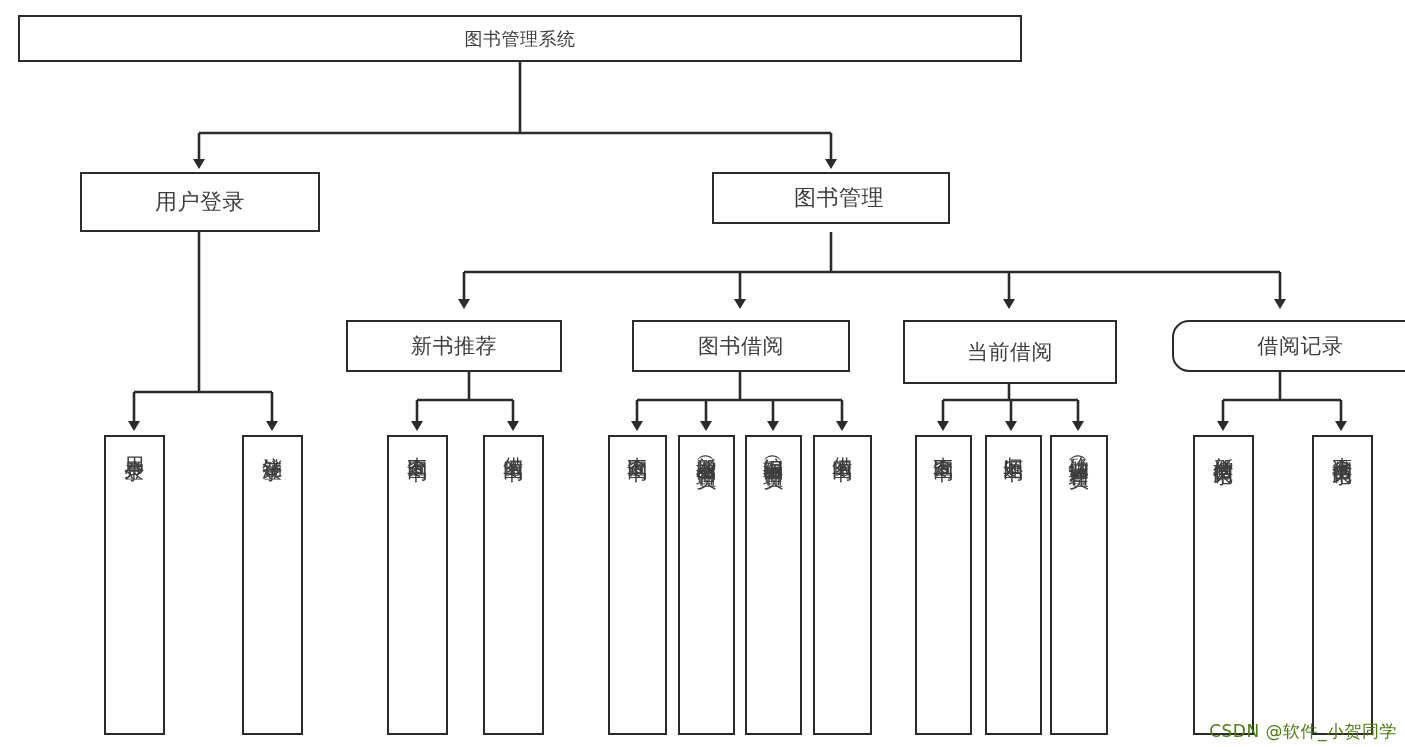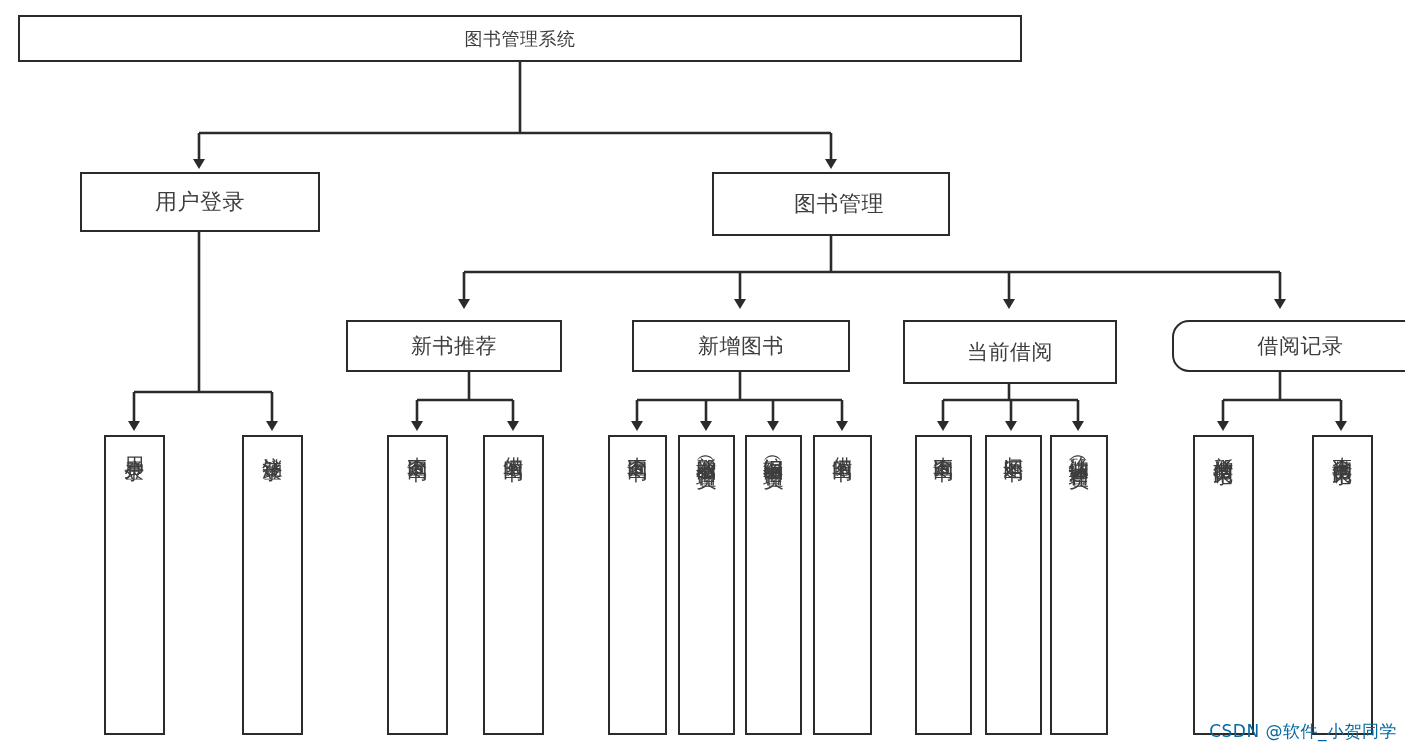--- a/index.html
+++ b/index.html
@@ -62,21 +62,21 @@
     line-height: 1.22;
     letter-spacing: 2px;
     white-space: nowrap;
     color: #3d3d3d;
     max-height: 292px;
   }
   .watermark {
     position: absolute;
     right: 8px;
     bottom: 4px;
-    color: #0369a1;
+    color: #4d7c0f;
     font-size: 17px;
     letter-spacing: 0.5px;
     z-index: 6;
     white-space: nowrap;
     font-family: "DejaVu Sans", "Liberation Sans", sans-serif;
   }
 </style>
 </head>
 <body>
 
@@ -132,29 +132,29 @@
     </g>
   </svg>
 
   <div class="node root" style="left:18px; top:15px; width:1004px; height:47px;">
     <span class="node-label">图书管理系统</span>
   </div>
 
   <div class="node lvl2" style="left:80px; top:172px; width:240px; height:60px;">
     <span class="node-label">用户登录</span>
   </div>
-  <div class="node lvl2" style="left:712px; top:172px; width:238px; height:64px;padding-left:16px;">
+  <div class="node lvl2" style="left:712px; top:172px; width:238px; height:52px;padding-left:16px;">
     <span class="node-label">图书管理</span>
   </div>
 
   <div class="node lvl3" style="left:346px; top:320px; width:216px; height:52px;">
     <span class="node-label">新书推荐</span>
   </div>
   <div class="node lvl3" style="left:632px; top:320px; width:218px; height:52px;">
-    <span class="node-label">新增图书</span>
+    <span class="node-label">图书借阅</span>
   </div>
   <div class="node lvl3" style="left:903px; top:320px; width:214px; height:64px;">
     <span class="node-label">当前借阅</span>
   </div>
   <div class="node lvl3" style="left:1172px; top:320px; width:257px; height:52px;border-radius:17px;">
     <span class="node-label">借阅记录</span>
   </div>
 
   <div class="node leaf" style="left:104px; top:435px; width:61px; height:300px;">
     <span class="node-label">用户登录</span>

